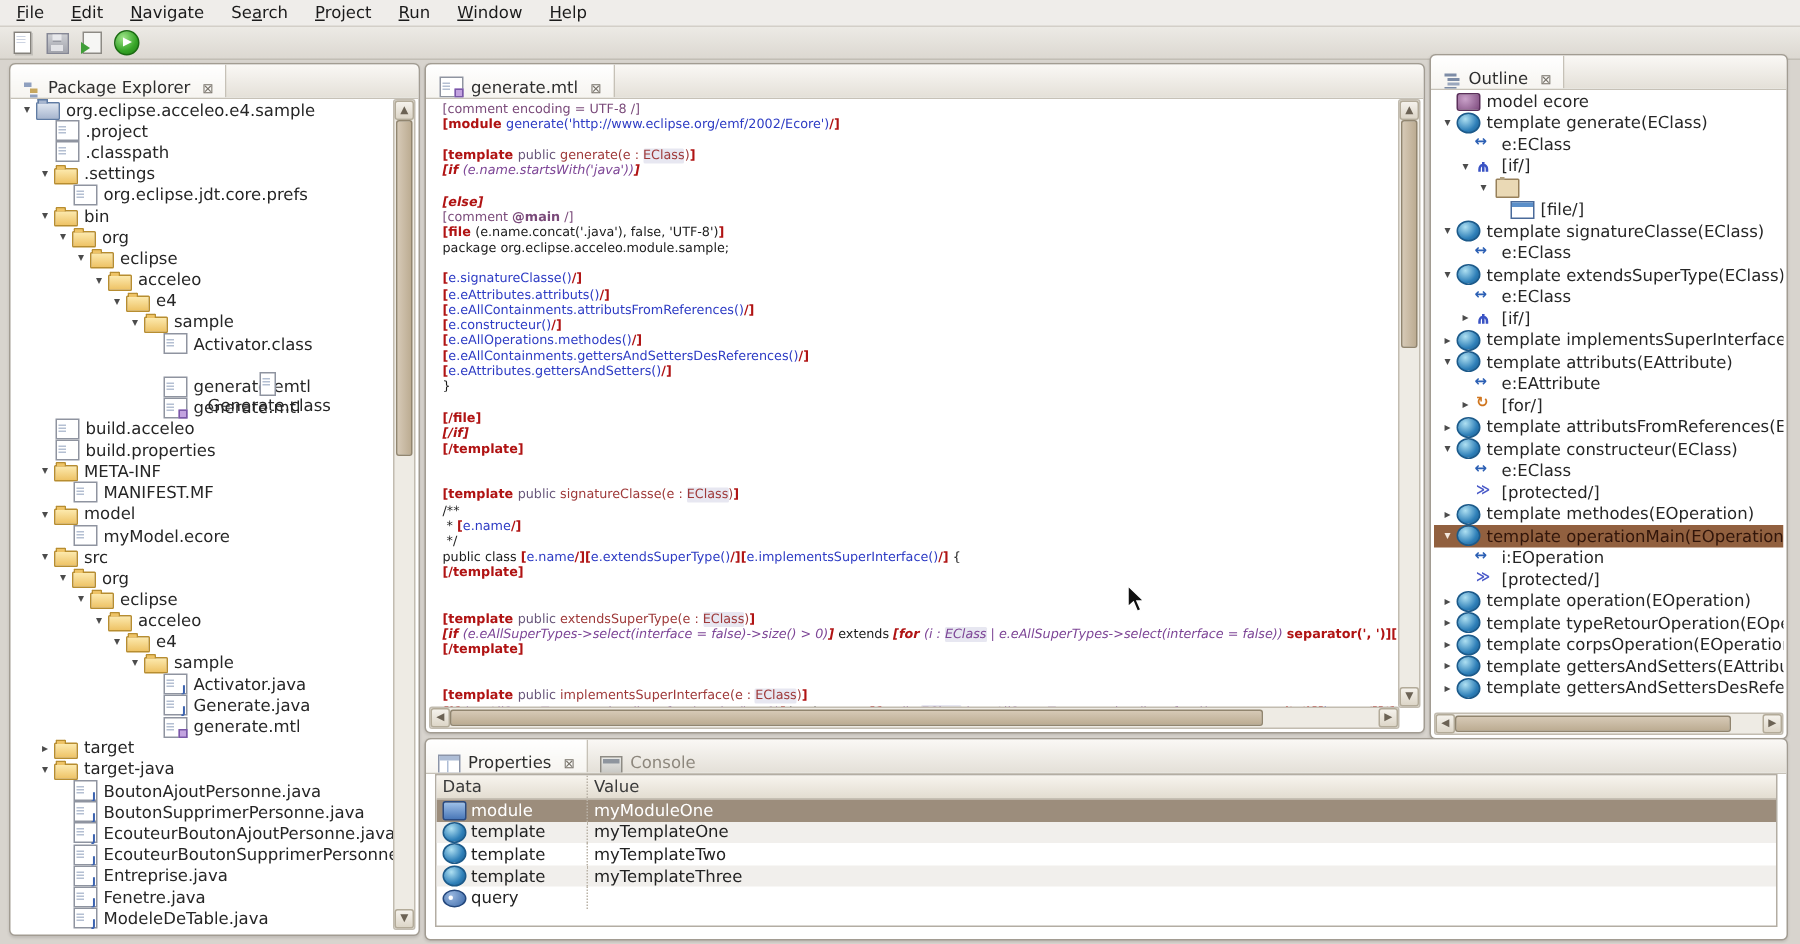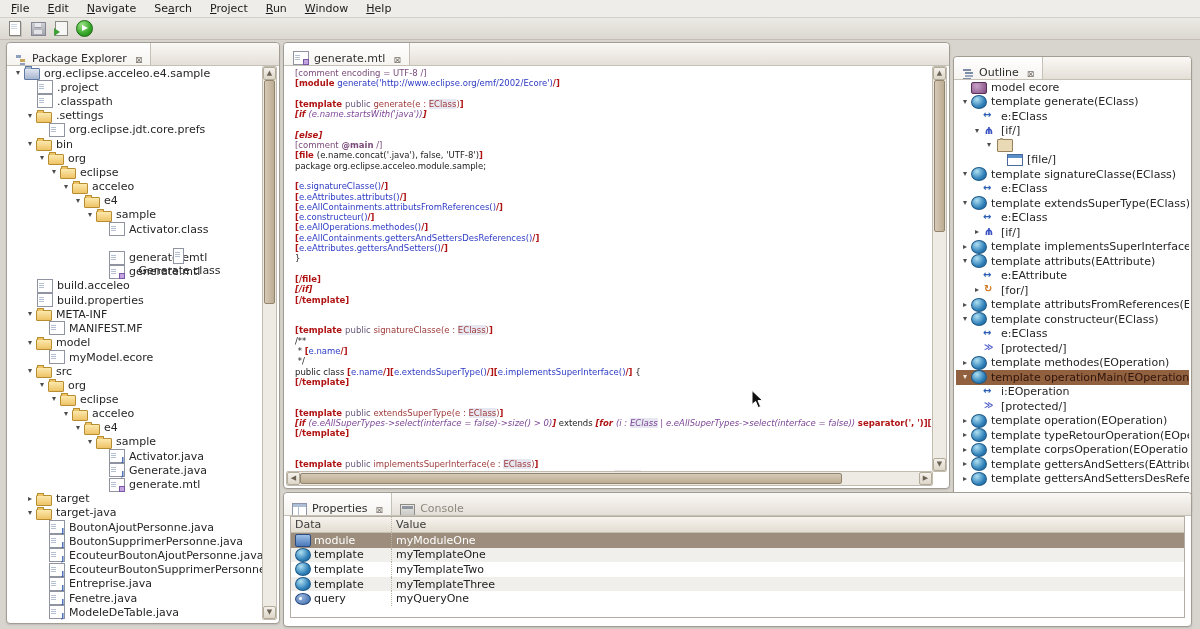--- a/index.html
+++ b/index.html
@@ -108,21 +108,21 @@
   .pthead{display:flex;height:15px;background:linear-gradient(#f7f4ee,#e3ddd1);border-bottom:1px solid #c5bfb3;color:#3a3a3a}
   .pth,.pcell{display:flex;align-items:center;padding-left:4px}
   .pc1{width:96px;flex:0 0 96px;border-right:1px dotted #b9b2a6}
   .pc2{flex:1}
   .prow{display:flex;height:14.6px;color:#222}
   .prow:nth-child(even){background:#f1efec}
   .prow.sel{background:var(--properties-selection);color:var(--properties-selection-text)}
   
   .pe{left:6px;top:42px;width:272px;height:580px}
   .editor{left:283px;top:42px;width:665px;height:445px}
-  .outline{left:953px;top:56px;width:237px;height:455px}
+  .outline{left:953px;top:36px;width:237px;height:455px}
   .props{left:283px;top:492px;width:907px;height:133px}
   .pe .tree{right:17px}
   .outline .tree{right:2px;bottom:17px}
   .cursor{position:absolute;left:751px;top:390px;z-index:50}
 </style>
 </head>
 <body>
 
 <div class="menubar" id="menubar">
     <div class="menu-item"><u>F</u><span>i</span><span>l</span><span>e</span></div>
@@ -594,23 +594,20 @@
           </div>
           <div class="pcell pc2">
             <span>myTemplateThree</span>
           </div>
         </div>
         <div class="prow">
           <div class="pcell pc1">
             <span class="ic ic-query"></span>
             <span>query</span>
           </div>
-          <div class="pcell pc2">
-            <span>myQueryOne</span>
-          </div>
         </div>
       </div>
   </div>
 </div>
 
 <svg class="cursor" width="13" height="20" viewBox="0 0 13 20">
   <path d="M1,0.5 L1,14.5 L4.6,11.4 L7.2,17.6 L9.6,16.5 L7,10.6 L11.6,10.6 Z" fill="#111" stroke="#fff" stroke-width="1"></path>
 </svg>
 
 </body></html>

